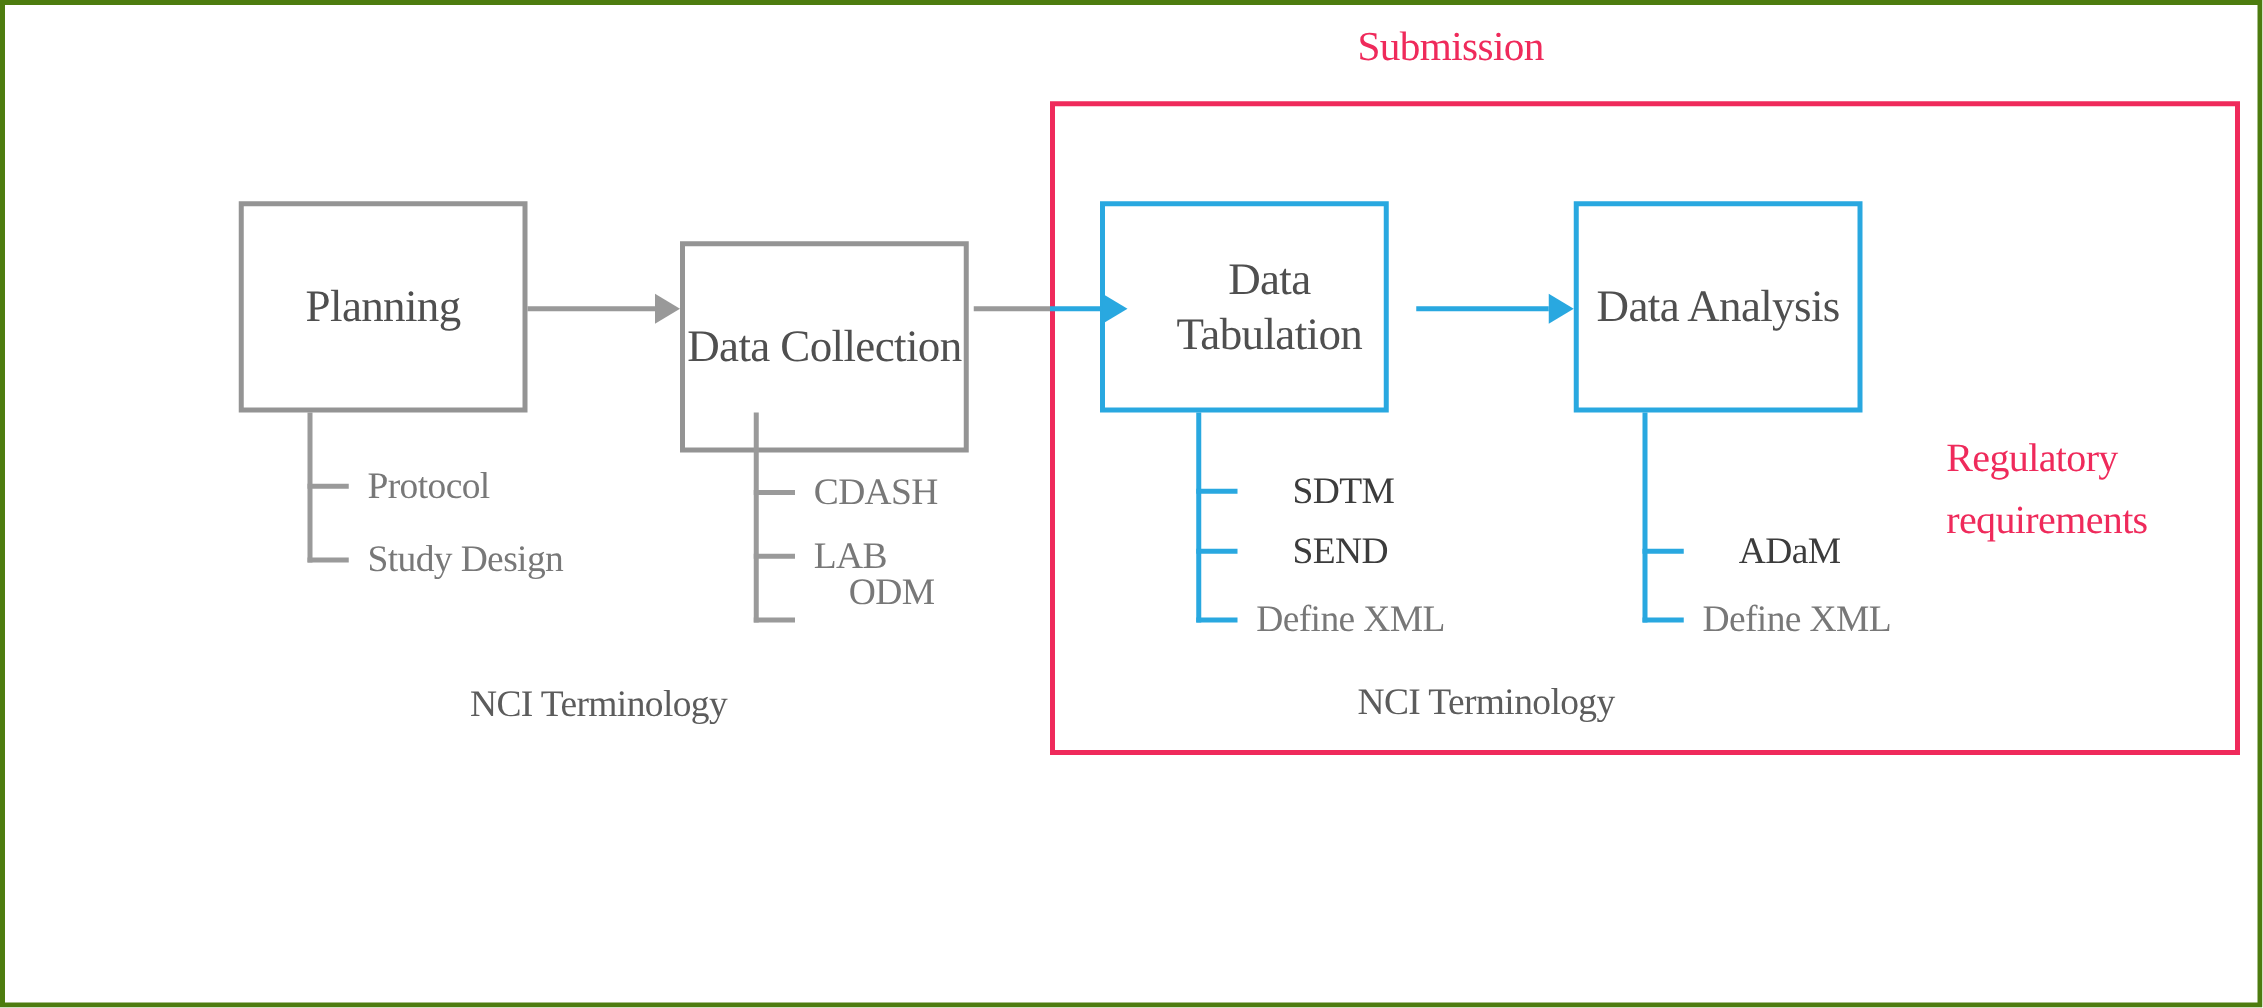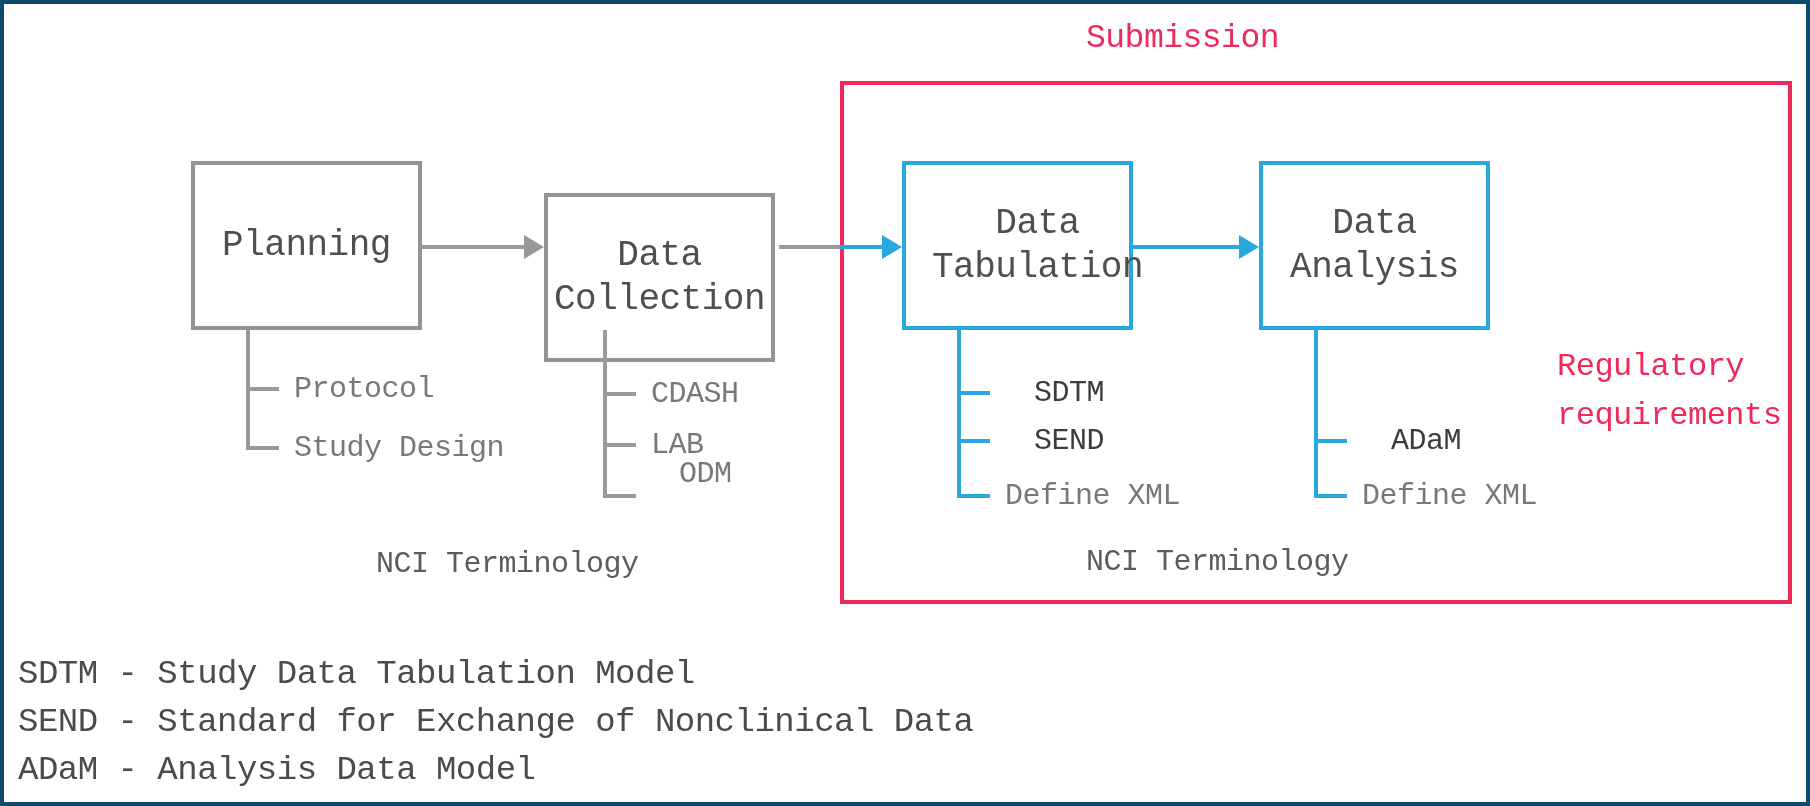--- a/index.html
+++ b/index.html
@@ -1,23 +1,23 @@
 <!DOCTYPE html>
 <html><head>
 <meta charset="utf-8">
 <style>
   html,body{margin:0;padding:0;background:#ffffff;}
   #stage{
     position:relative;
     width:1810px;height:806px;
     box-sizing:border-box;
     background:#ffffff;
-    border:4px solid #0c4a6e;
+    border:4px solid #4d7c0f;
     overflow:hidden;
-    font-family:Liberation Mono, monospace;
+    font-family:Liberation Serif, serif;
   }
   
   .flow-box{
     position:absolute;top:157px;width:231px;height:169px;
     box-sizing:border-box;background:#ffffff;
     display:flex;align-items:center;justify-content:center;
     text-align:center;font-size:36px;line-height:1.22;color:#4f4f4f;
     letter-spacing:-0.5px;z-index:2;
   }
   .flow-box.gray{border:4px solid #949494;}
@@ -73,21 +73,21 @@
     <div>Regulatory</div>
     <div>requirements</div>
   </div>
 
   <div class="flow-box gray" style="left:187px;">
     <span>Planning</span>
   </div>
   <div class="flow-box gray" style="left:540px;margin-top:32px;">
     <span>Data Collection</span>
   </div>
-  <div class="flow-box blue" style="left:898px;padding-left:40px;">
+  <div class="flow-box blue" style="left:876px;padding-left:40px;">
     <span>Data Tabulation</span>
   </div>
   <div class="flow-box blue" style="left:1255px;">
     <span>Data Analysis</span>
   </div>
 
   <div class="arrow" style="left:418px;width:122px;">
     <div class="shaft gray-fill" style="left:0;width:102px;"></div>
     <div class="head" style="left:102px;border-left:20px solid #999999;"></div>
   </div>
@@ -127,19 +127,14 @@
 
   <div class="tree-vline blue-line" style="left:1310px;top:326px;height:168px;"></div>
   <div class="tree-tick blue-line" style="left:1310px;top:435px;"></div>
   <div class="tree-tick blue-line" style="left:1310px;top:490px;"></div>
   <div class="tree-label sub-dark" style="left:1358px;top:419px;">ADaM</div>
   <div class="tree-label sub-gray" style="left:1358px;top:474px;">Define XML</div>
 
   <div class="nci-label" style="left:372px;top:543px;">NCI Terminology</div>
   <div class="nci-label" style="left:1082px;top:541px;">NCI Terminology</div>
 
-  <div class="legend">
-    <div>SDTM - Study Data Tabulation Model</div>
-    <div>SEND - Standard for Exchange of Nonclinical Data</div>
-    <div>ADaM - Analysis Data Model</div>
-  </div>
 
 </div>
 
 </body></html>

